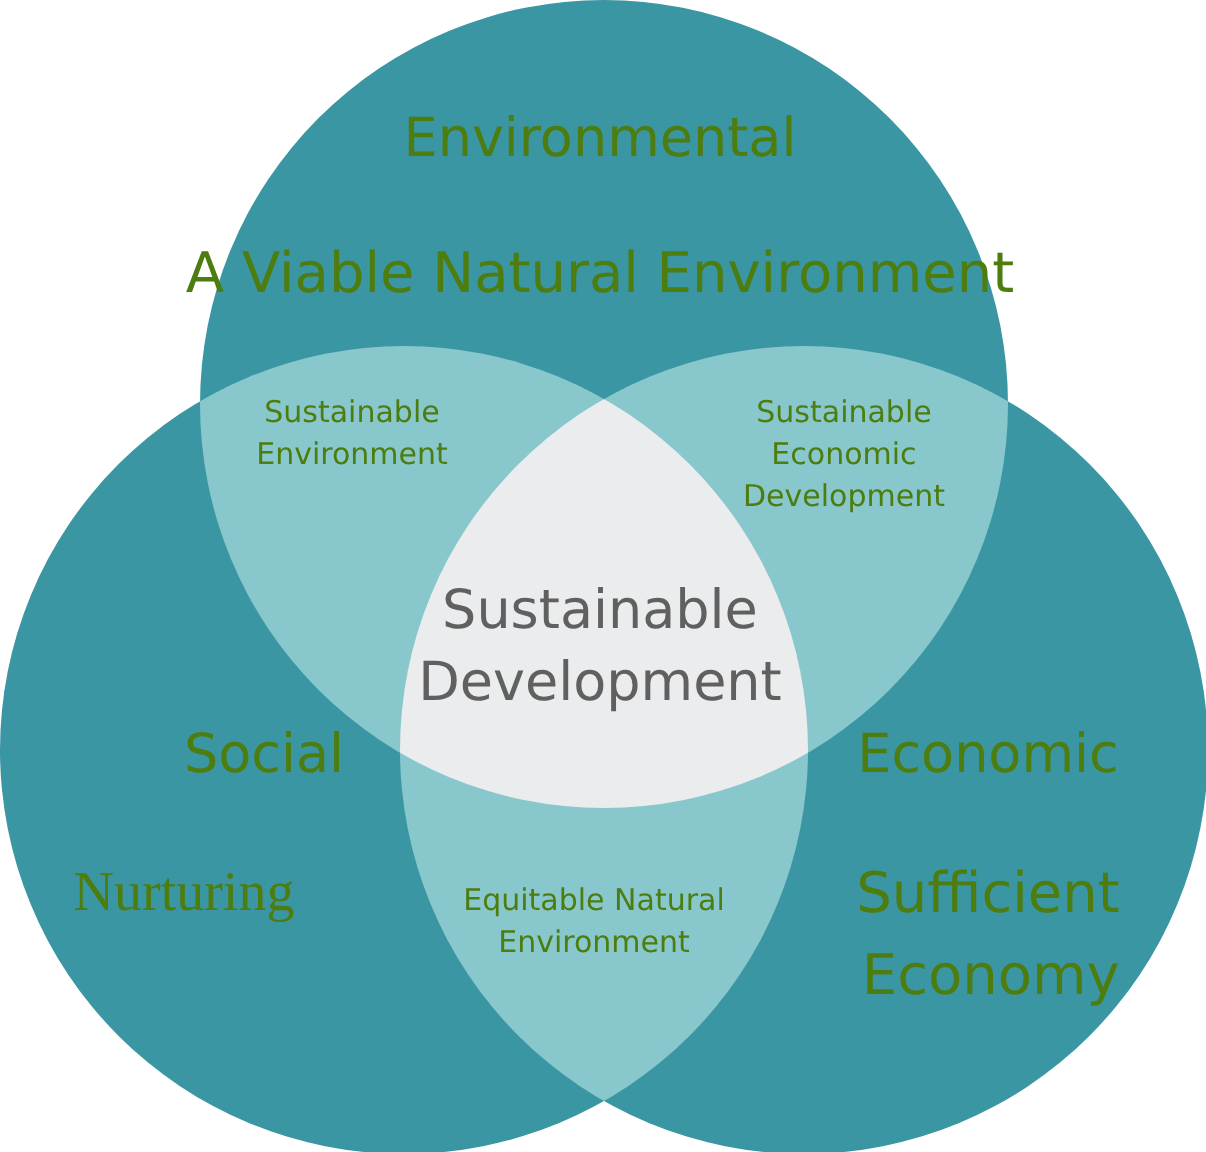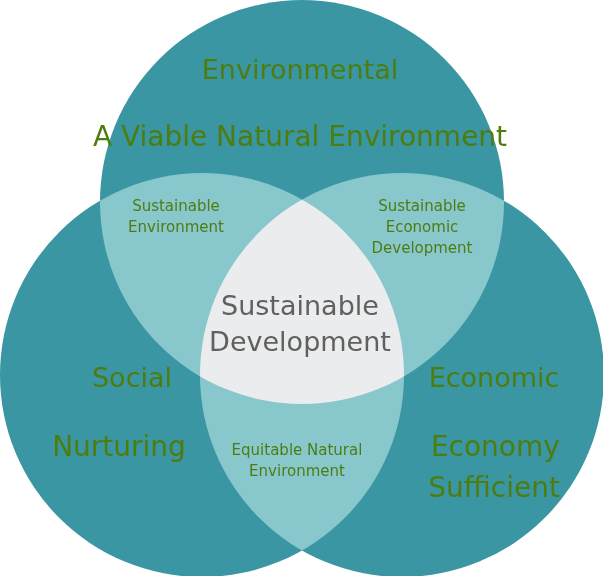--- a/index.html
+++ b/index.html
@@ -58,26 +58,26 @@
   <div>Economic</div>
   <div>Development</div>
 </div>
 
 <div class="lbl center" style="left:300px; top:288px;">
   <div>Sustainable</div>
   <div>Development</div>
 </div>
 
 <div class="lbl title" style="left:88px; top:362px;margin-left:44px;">Social</div>
-<div class="lbl sub" style="left:119px; top:427px;">
+<div class="lbl sub" style="left:92px; top:427px;font-family:Liberation Serif, serif;">
   <div>Nurturing</div>
 </div>
 
 <div class="lbl title" style="left:494px; top:362px;">Economic</div>
 <div class="lbl sub" style="left:494px; top:427px;">
+  <div>Sufficient</div>
   <div>Economy</div>
-  <div>Sufficient</div>
 </div>
 
 <div class="lbl small" style="left:297px; top:440px;">
   <div>Equitable Natural</div>
   <div>Environment</div>
 </div>
 
 </body></html>

